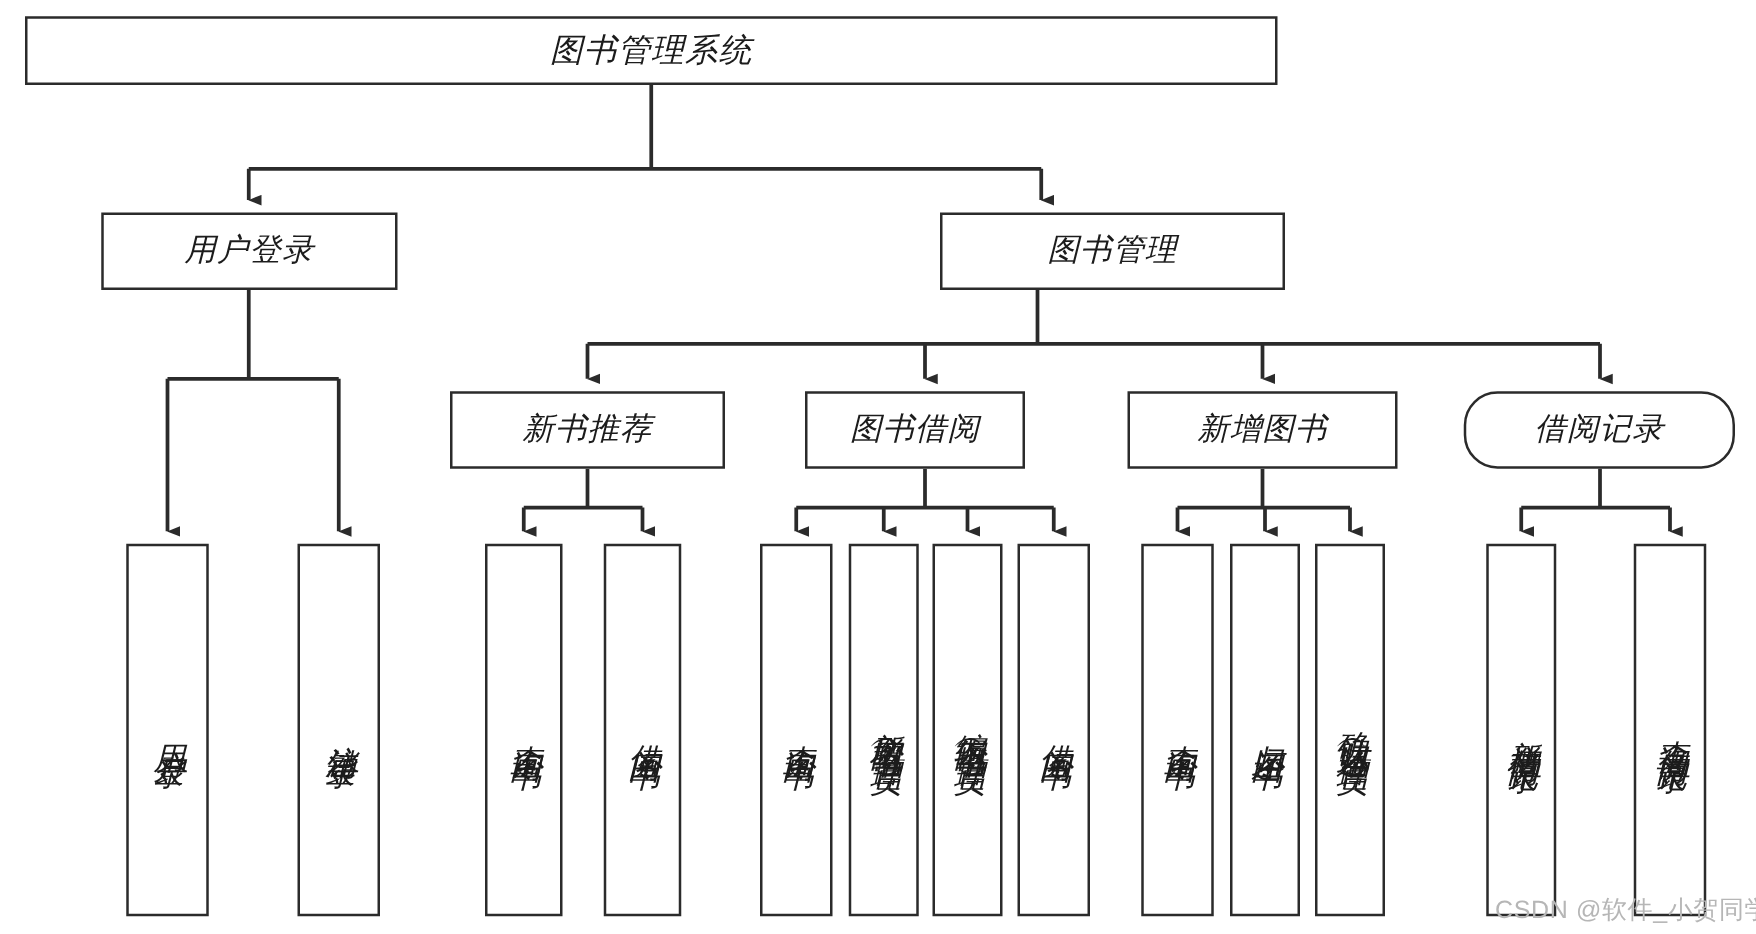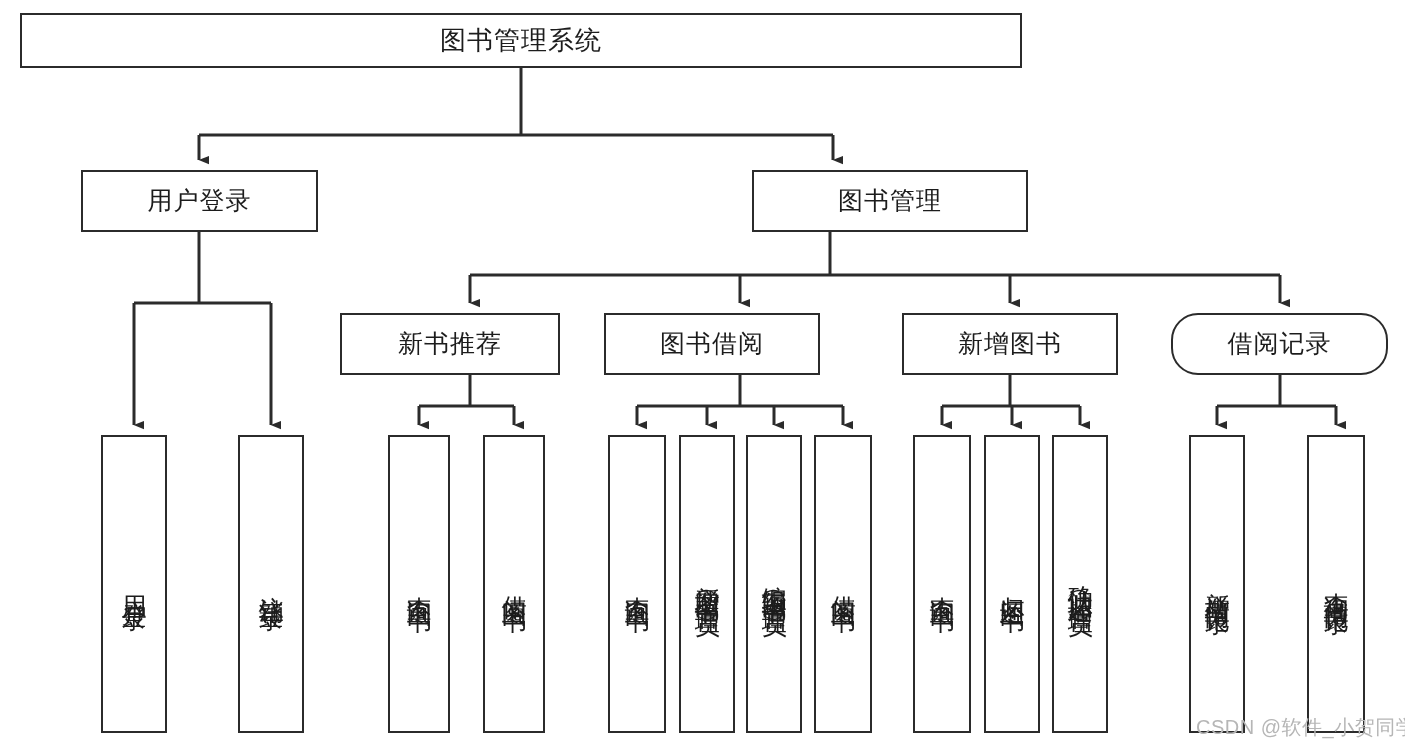--- a/index.html
+++ b/index.html
@@ -28,20 +28,21 @@
   }
   .node {
     position: absolute;
     box-sizing: border-box;
     background: #ffffff;
     border: 2.5px solid #2b2b2b;
     display: flex;
     align-items: center;
     justify-content: center;
     z-index: 2;
+    font-style: italic;
   }
   .node .node-label {
     color: #1c1c1c;
     letter-spacing: 1px;
     white-space: pre;
     text-align: center;
   }
   
   .node.horiz .node-label {
     font-size: 25px;
@@ -131,24 +132,24 @@
     <span class="node-label">图书管理系统</span>
   </div>
 
   <div class="node horiz" style="left:81px; top:170px; width:237px; height:62px;">
     <span class="node-label">用户登录</span>
   </div>
   <div class="node horiz" style="left:752px; top:170px; width:276px; height:62px;">
     <span class="node-label">图书管理</span>
   </div>
 
-  <div class="node horiz" style="left:340px; top:313px; width:220px; height:62px;">
+  <div class="node horiz" style="left:360px; top:313px; width:220px; height:62px;">
     <span class="node-label">新书推荐</span>
   </div>
-  <div class="node horiz" style="left:604px; top:313px; width:216px; height:62px;">
+  <div class="node horiz" style="left:644px; top:313px; width:176px; height:62px;">
     <span class="node-label">图书借阅</span>
   </div>
   <div class="node horiz" style="left:902px; top:313px; width:216px; height:62px;">
     <span class="node-label">新增图书</span>
   </div>
   <div class="node horiz" style="left:1171px; top:313px; width:217px; height:62px;border-radius:27px;">
     <span class="node-label">借阅记录</span>
   </div>
 
   <div class="node vert" style="left:101px; top:435px; width:66px; height:298px;">

